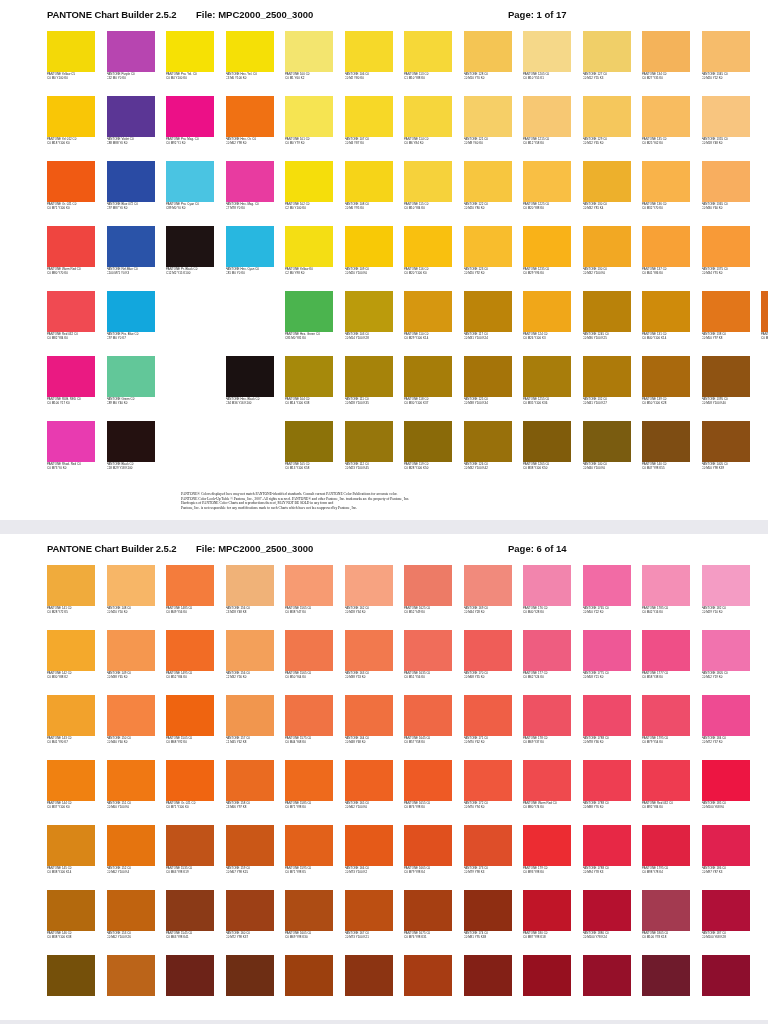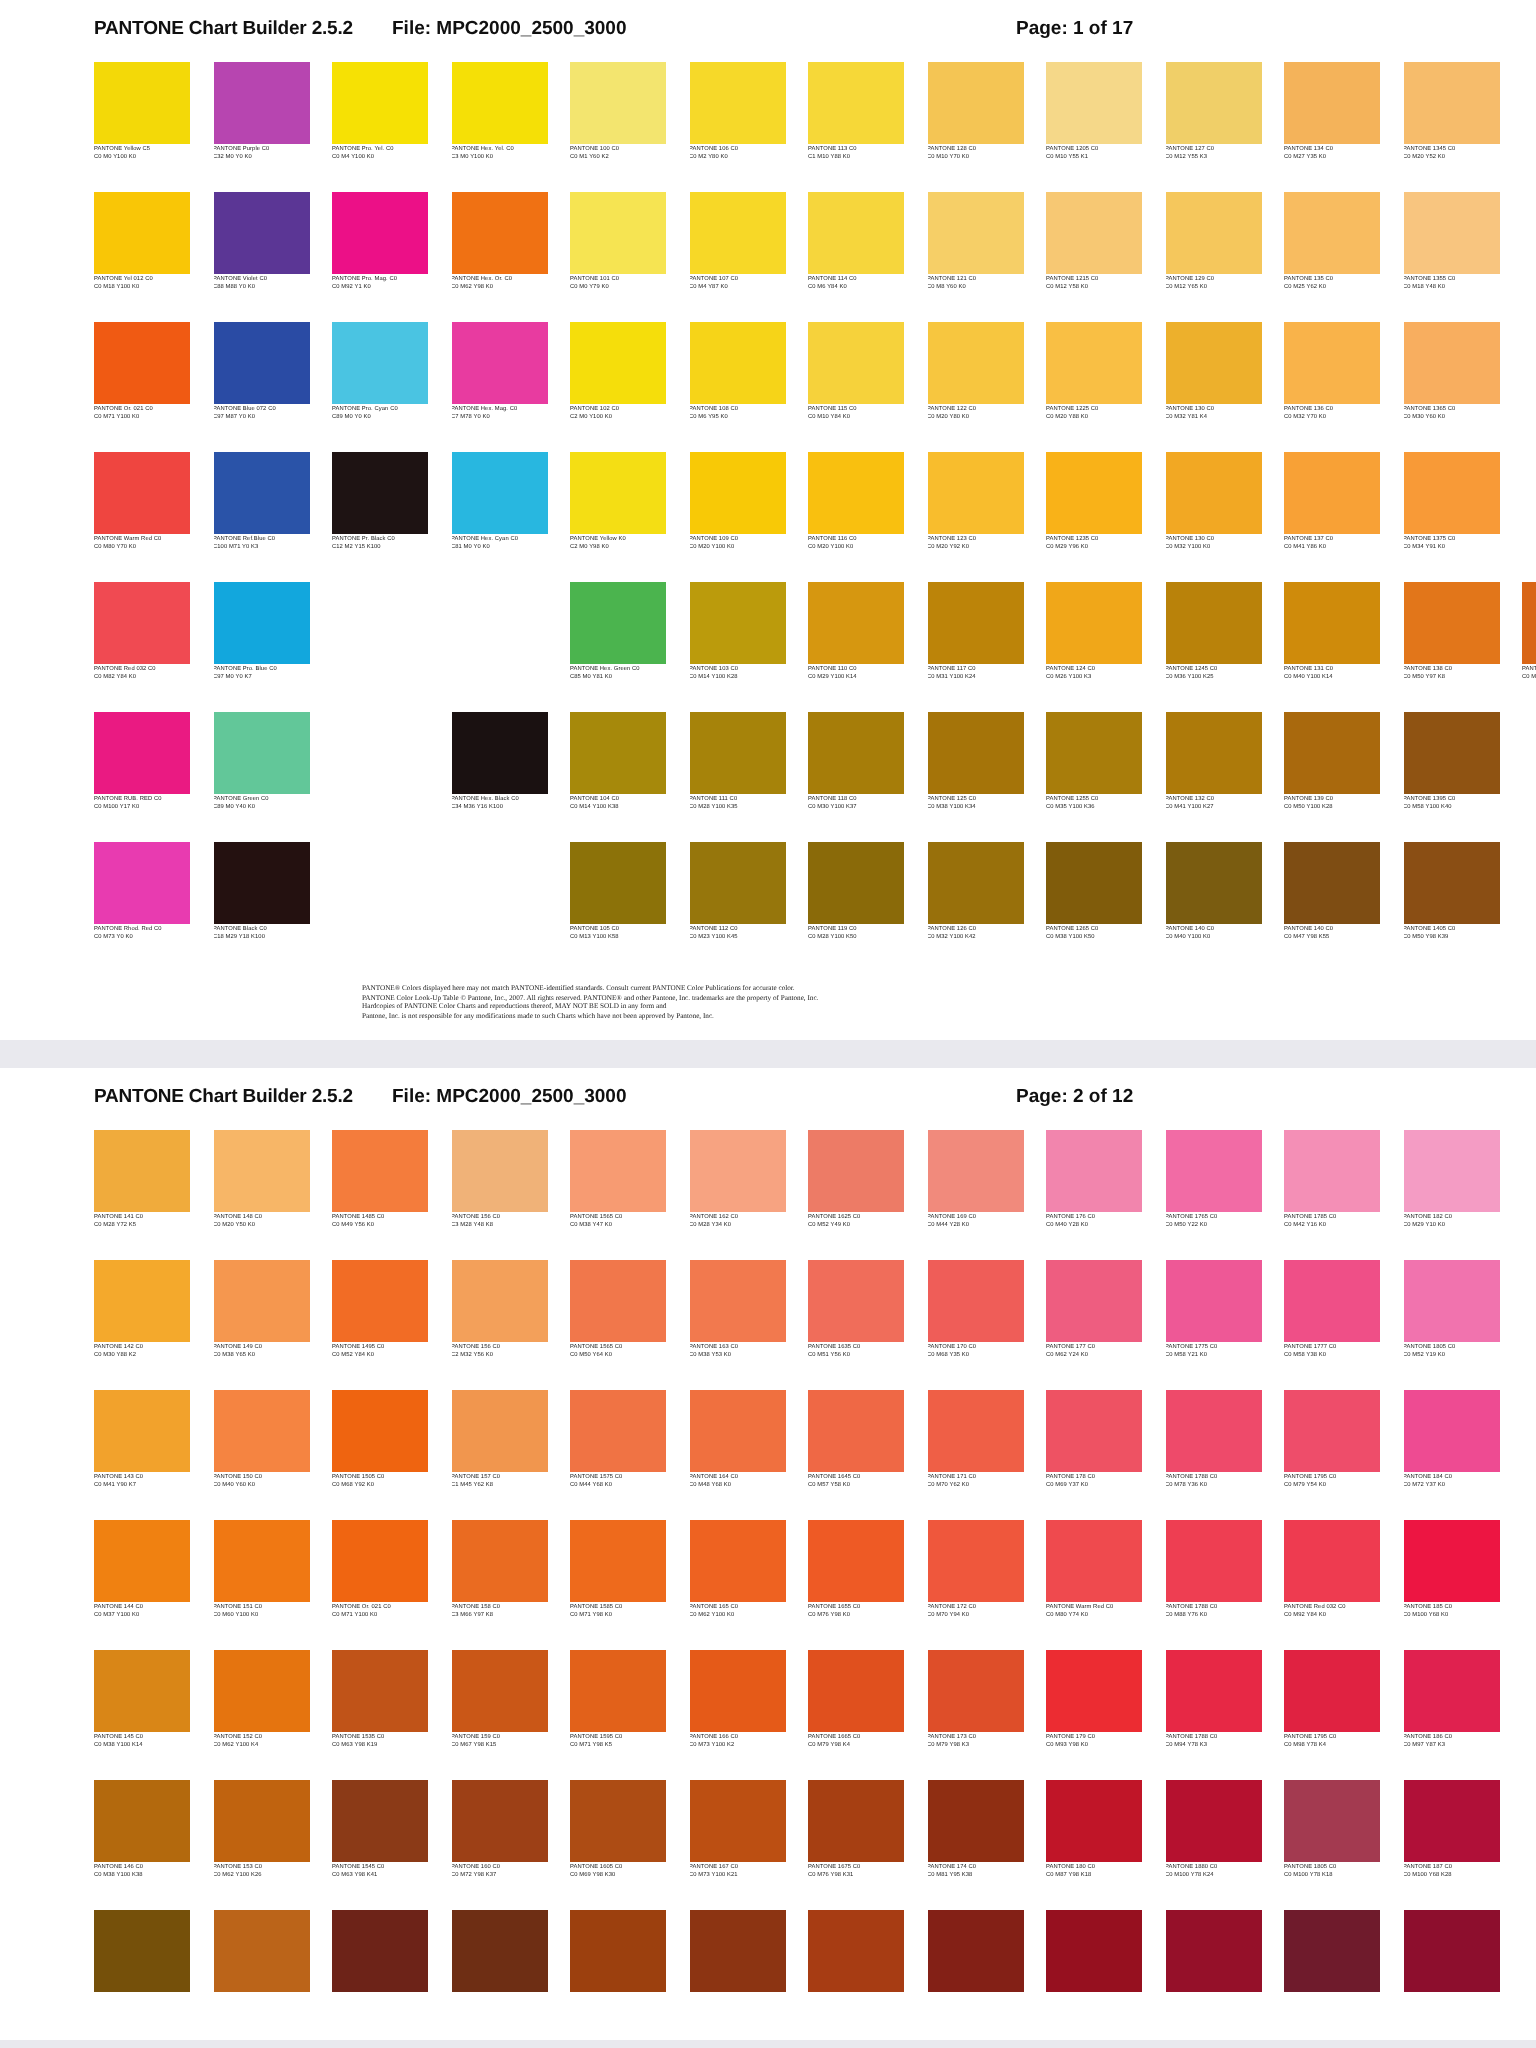--- a/index.html
+++ b/index.html
@@ -744,21 +744,21 @@
           <p>PANTONE Color Look-Up Table © Pantone, Inc., 2007. All rights reserved. PANTONE® and other Pantone, Inc. trademarks are the property of Pantone, Inc.</p>
           <p>Hardcopies of PANTONE Color Charts and reproductions thereof, MAY NOT BE SOLD in any form and</p>
           <p>Pantone, Inc. is not responsible for any modifications made to such Charts which have not been approved by Pantone, Inc.</p>
         </div>
       </div>
       <div class="page-gap"></div>
       <div class="page">
         <div class="page-header">
           <div class="hdr-title">PANTONE Chart Builder 2.5.2</div>
           <div class="hdr-file">File: MPC2000_2500_3000</div>
-          <div class="hdr-page">Page: 2 of 12</div>
+          <div class="hdr-page">Page: 6 of 14</div>
         </div>
         <div class="grid">
           <div class="row">
             <div class="cell">
               <div class="chip" style="background: rgb(240, 171, 60);"></div>
               <div class="lbl">
                 <span class="n">PANTONE 141 C0</span>
                 <span class="v">C0 M28 Y72 K5</span>
               </div>
             </div>

